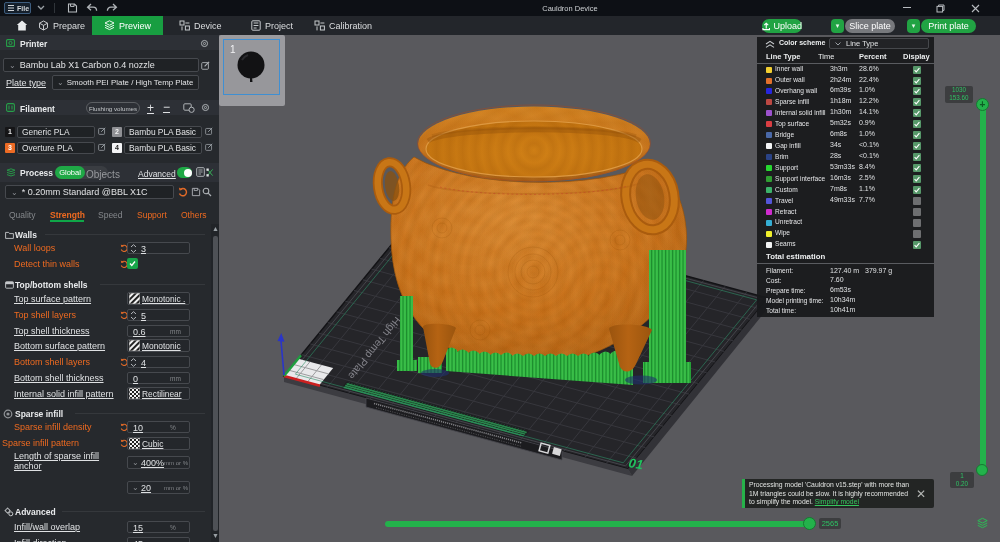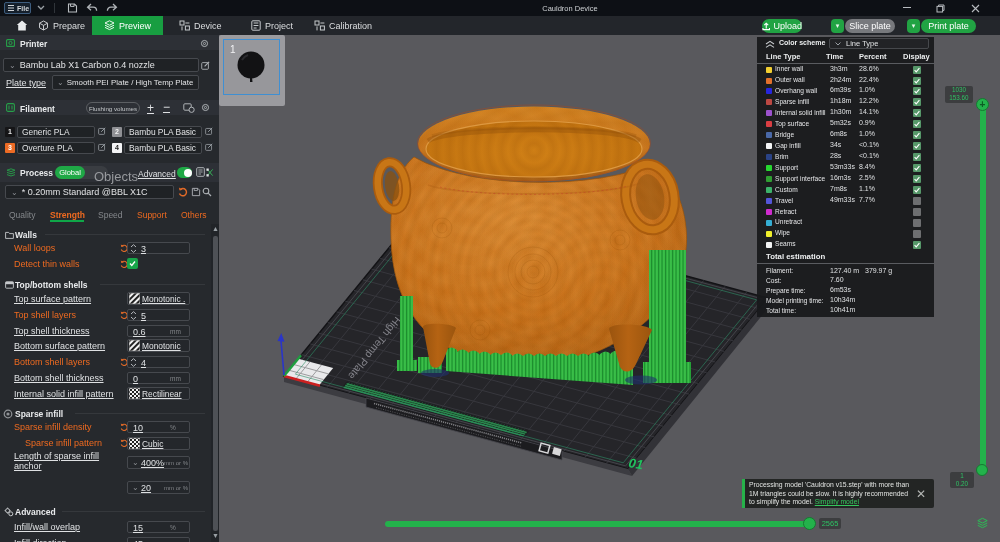--- a/index.html
+++ b/index.html
@@ -309,21 +309,21 @@
         <rect x="0.8" y="1.8" width="7.4" height="7.4" rx="1" fill="none" stroke="#9aa0a5"></rect>
         <path d="M4 6l5-5" stroke="#9aa0a5" stroke-width="1.2"></path>
       </svg>
 <div class="lp-hdr" style="top:128px;height:19px;"></div>
 <svg class="abs" style="left:6px;top:133px" width="10" height="9" viewBox="0 0 10 9">
         <path d="M1 2.2L5 0.8l4 1.4L5 3.6zM1 4.4L5 5.8l4-1.4M1 6.6L5 8l4-1.4" fill="none" stroke="#27a04a" stroke-width="0.9"></path>
       </svg>
 <div class="hdrtxt" style="left:20px;top:133px;">Process</div>
 <div class="abs" style="left:55px;top:131px;width:53px;height:13px;background:#3a3d42;border-radius:7px;"></div>
 <div class="abs" style="left:55px;top:131px;width:30px;height:13px;background:#1fa846;border-radius:7px;color:#fff;font-size:7.5px;text-align:center;line-height:13px;">Global</div>
-<div class="abs" style="left:86px;top:134px;color:#97999d;font-size:13px;margin-left:8px;">Objects</div>
+<div class="abs" style="left:86px;top:134px;color:#97999d;font-size:10px;">Objects</div>
 <div class="abs w" style="left:138px;top:134px;font-size:8.5px;">Advanced</div>
 <div class="abs" style="left:177px;top:132px;width:15px;height:11px;background:#1fa846;border-radius:6px;"></div>
 <div class="abs" style="left:183.5px;top:133.5px;width:8px;height:8px;background:#fff;border-radius:4px;"></div>
 <svg class="abs" style="left:196px;top:132px" width="9" height="10" viewBox="0 0 9 10">
         <rect x="0.7" y="0.7" width="7.6" height="8.6" rx="1" fill="none" stroke="#aeb2b6"></rect>
         <path d="M2.4 3h4.2M2.4 5h4.2M2.4 7h2.6" stroke="#aeb2b6" stroke-width="0.9"></path>
       </svg>
 <svg class="abs" style="left:206px;top:133px" width="8" height="9" viewBox="0 0 9 10">
         <path d="M1.5 1.5l6 7M7.5 1.5l-6 7" stroke="#35b257" stroke-width="1.1"></path>
         <rect x="0.5" y="0.5" width="2.6" height="2.6" fill="#dfe2e4"></rect>
@@ -440,21 +440,21 @@
       </svg>
 <div class="hdrtxt" style="left:15px;top:374px;">Sparse infill</div>
 <div class="lbl o" style="left:14px;top:387px;">Sparse infill density</div>
 <svg class="abs" style="left:119.5px;top:388px" width="8.5" height="8.5" viewBox="0 0 11 11">
         <path d="M2.2 3.2a4 4 0 1 1-0.6 4" fill="none" stroke="#e06a28" stroke-width="1.4"></path>
         <path d="M1 0.5l0.8 3.4 3.4-0.9z" fill="#e06a28"></path>
       </svg>
 <div class="spin" style="left:127px;top:386px;width:63px;height:12px;"></div>
 <div class="abs w" style="left:133px;top:387.5px;font-size:9px;">10</div>
 <div class="abs" style="left:170px;top:389px;font-size:6.5px;color:#83868a;">%</div>
-<div class="lbl o" style="left:25px;top:403px;">Sparse infill pattern</div>
+<div class="lbl o" style="left:2px;top:403px;">Sparse infill pattern</div>
 <svg class="abs" style="left:119.5px;top:404px" width="8.5" height="8.5" viewBox="0 0 11 11">
         <path d="M2.2 3.2a4 4 0 1 1-0.6 4" fill="none" stroke="#e06a28" stroke-width="1.4"></path>
         <path d="M1 0.5l0.8 3.4 3.4-0.9z" fill="#e06a28"></path>
       </svg>
 <div class="spin" style="left:127px;top:402px;width:63px;height:13px;"></div>
 <svg class="abs" style="left:129px;top:403px" width="11" height="11">
         <rect x="0.5" y="0.5" width="10" height="10" fill="#f2f2f2" stroke="#999"></rect>
         <rect x="0.5" y="0.5" width="10" height="10" fill="url(#cross)"></rect>
       </svg>
 <div class="abs w" style="left:142px;top:404px;font-size:8.4px;">Cubic</div>
@@ -492,21 +492,21 @@
         <path d="M1 4l4-2.6L9 4M1 7.4l4-2.6 4 2.6" fill="none" stroke="#c6c9cc" stroke-width="1.1"></path>
       </svg>
 <div class="abs" style="left:22px;top:2px;font-weight:bold;font-size:7px;color:#eceeef;">Color scheme</div>
 <div class="abs" style="left:72px;top:1px;width:100px;height:11px;background:#222326;border:1px solid #46484c;border-radius:2px;display:flex;align-items:center;">
         <svg width="6" height="4" style="margin-left:5px" viewBox="0 0 6 4">
           <path d="M0.5 0.5L3 3l2.5-2.5" stroke="#9aa0a5" fill="none"></path>
         </svg>
         <span style="color:#dfe1e3;font-size:7.5px;margin-left:5px;">Line Type</span>
       </div>
 <div class="abs" style="left:9px;top:15px;font-weight:bold;font-size:7.5px;color:#eceeef;">Line Type</div>
-<div class="abs" style="left:69px;top:15px;font-weight:bold;font-size:7.5px;color:#eceeef;">Time</div>
+<div class="abs" style="left:61px;top:15px;font-weight:normal;font-size:7.5px;color:#eceeef;">Time</div>
 <div class="abs" style="left:102px;top:15px;font-weight:bold;font-size:7.5px;color:#eceeef;">Percent</div>
 <div class="abs" style="left:146px;top:15px;font-weight:bold;font-size:7.5px;color:#eceeef;">Display</div>
 <div class="abs" style="left:0;top:26px;width:177px;height:1px;background:#5a5c60;"></div>
 <div class="lg-row" style="top:27.5px;">
         <div class="sw" style="background:#f3cf31;"></div>
         <div class="lg-name">Inner wall</div>
         <div class="lg-time">3h3m</div>
         <div class="lg-pct">28.6%</div>
         <div class="cb cbon"><svg width="8" height="8" viewBox="0 0 8 8">
             <path d="M1.6 4.2l1.6 1.7 3.2-3.8" fill="none" stroke="#fff" stroke-width="1.1"></path>

